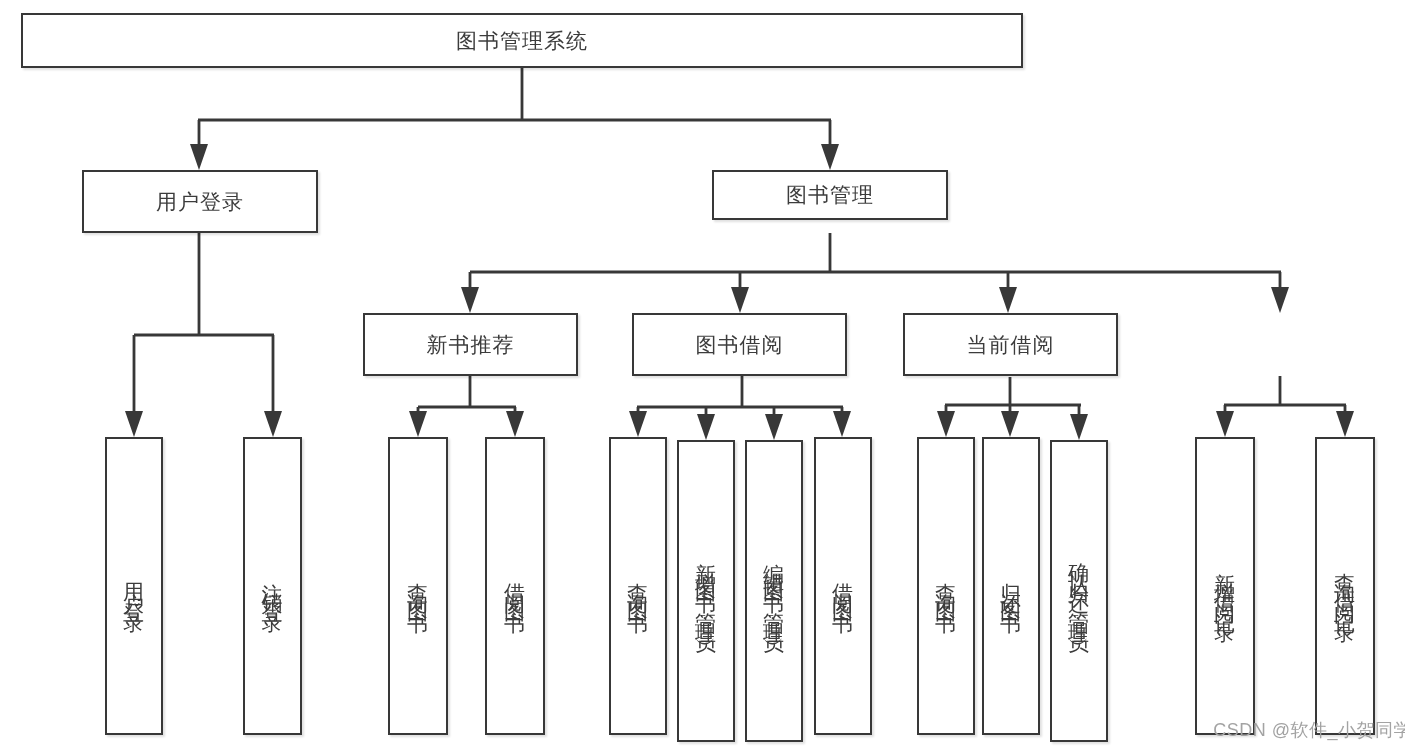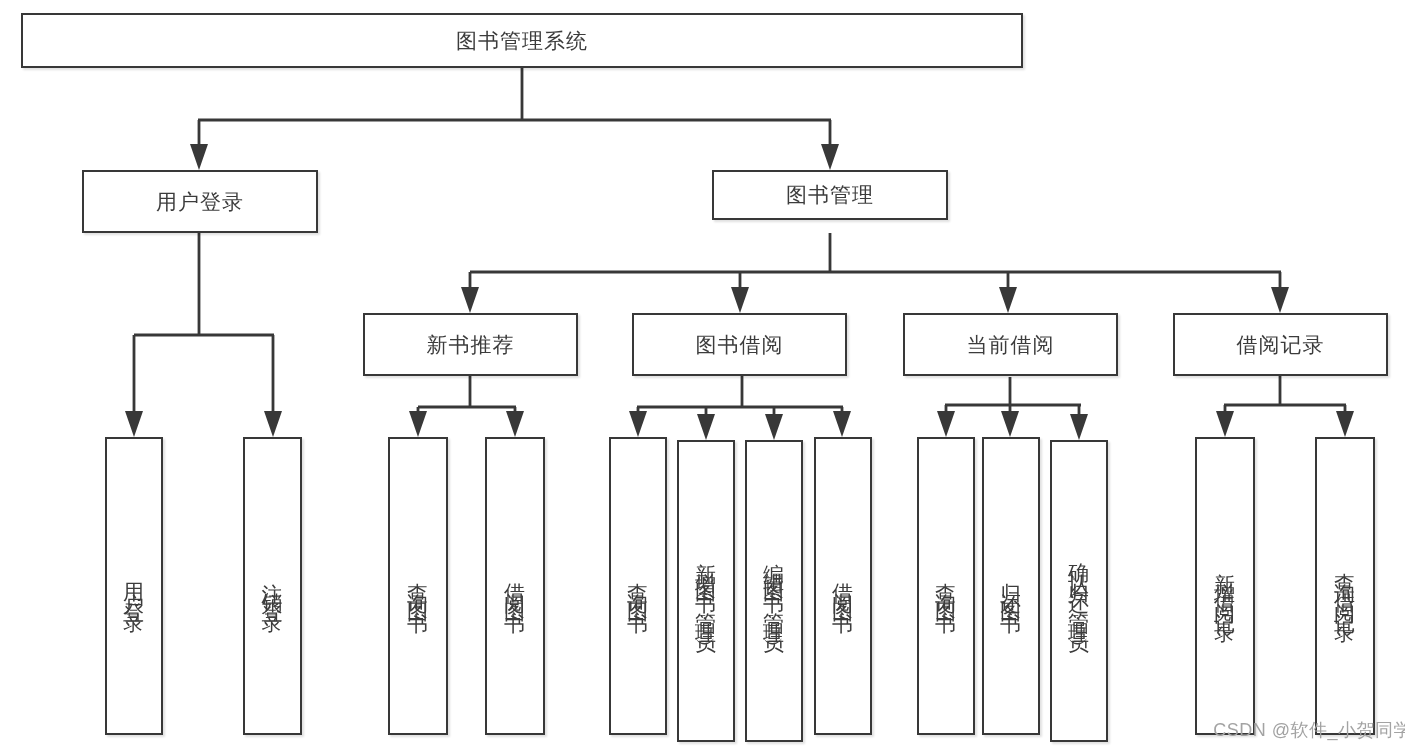--- a/index.html
+++ b/index.html
@@ -74,21 +74,20 @@
   </svg>
 
   <div class="hnode" style="left:21px; top:13px; width:1002px; height:55px;">图书管理系统</div>
 
   <div class="hnode" style="left:82px; top:170px; width:236px; height:63px;">用户登录</div>
   <div class="hnode" style="left:712px; top:170px; width:236px; height:50px;">图书管理</div>
 
   <div class="hnode" style="left:632px; top:313px; width:215px; height:63px;">图书借阅</div>
   <div class="hnode" style="left:363px; top:313px; width:215px; height:63px;">新书推荐</div>
   <div class="hnode" style="left:903px; top:313px; width:215px; height:63px;">当前借阅</div>
-  <div class="hnode" style="left:1173px; top:313px; width:215px; height:63px;">借阅记录</div>
 
   <div class="leaf" style="left:105px; top:437px; width:58px; height:298px;">
     <span class="vtext">用户登录</span>
   </div>
   <div class="leaf" style="left:243px; top:437px; width:59px; height:298px;">
     <span class="vtext">注销登录</span>
   </div>
 
   <div class="leaf" style="left:388px; top:437px; width:60px; height:298px;">
     <span class="vtext">查询图书</span>

